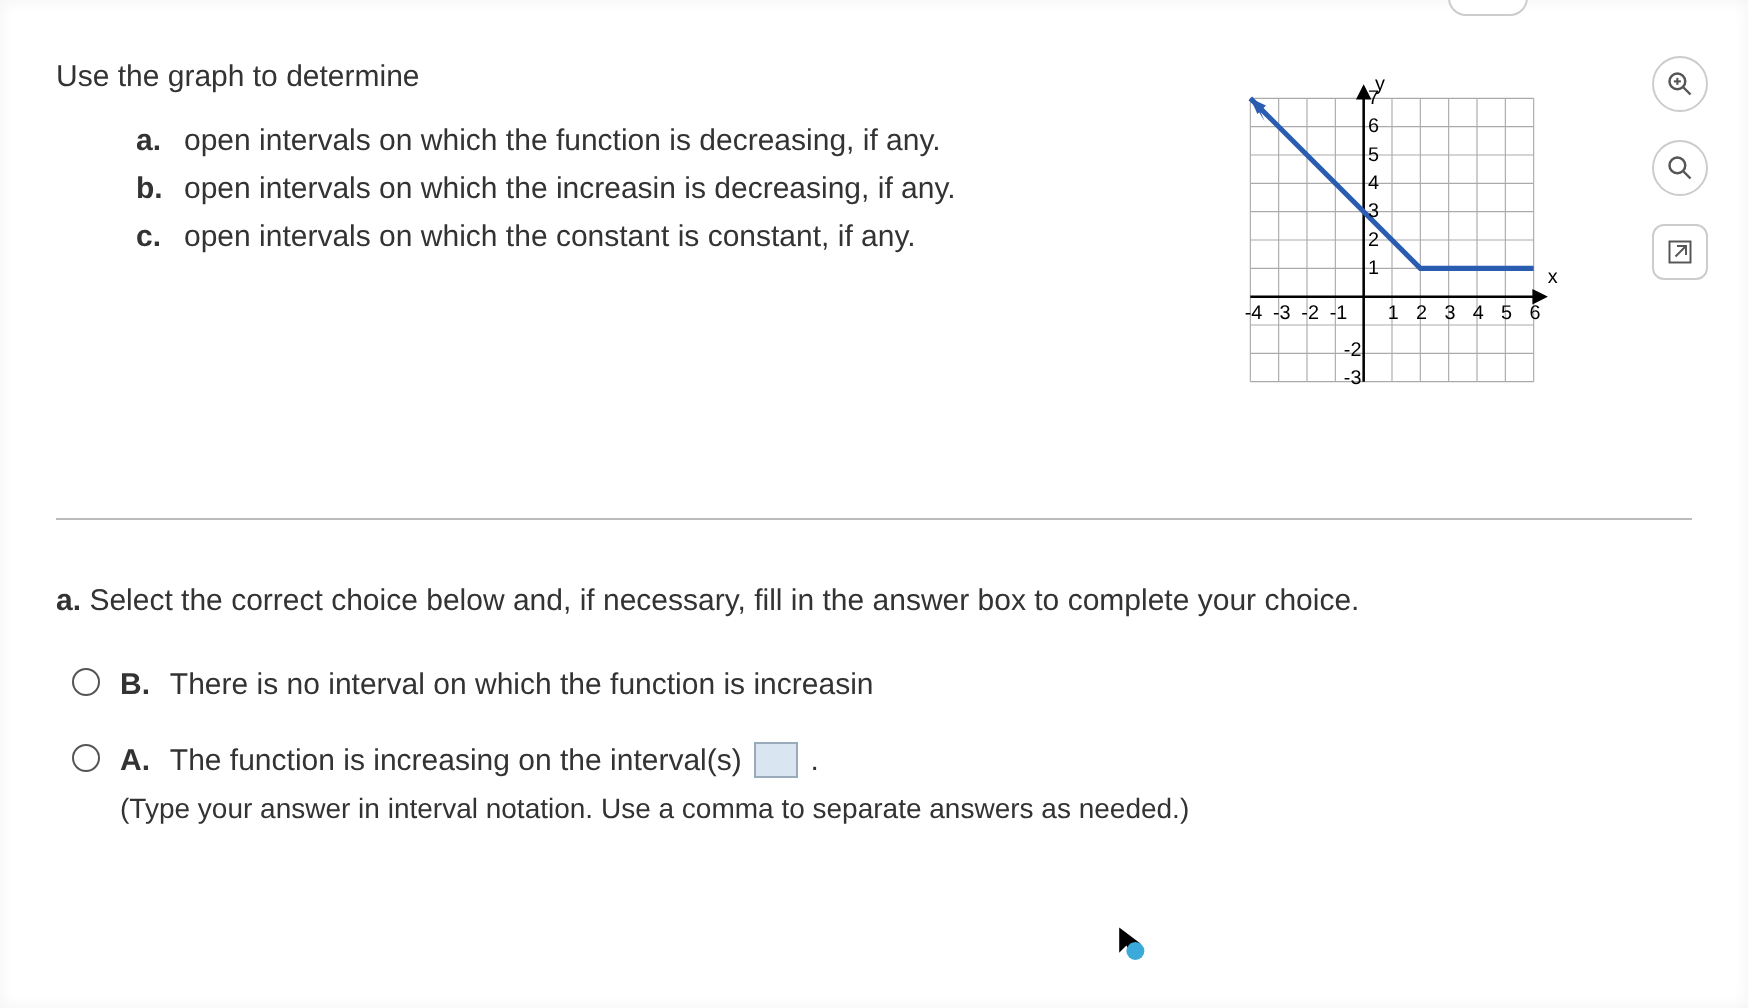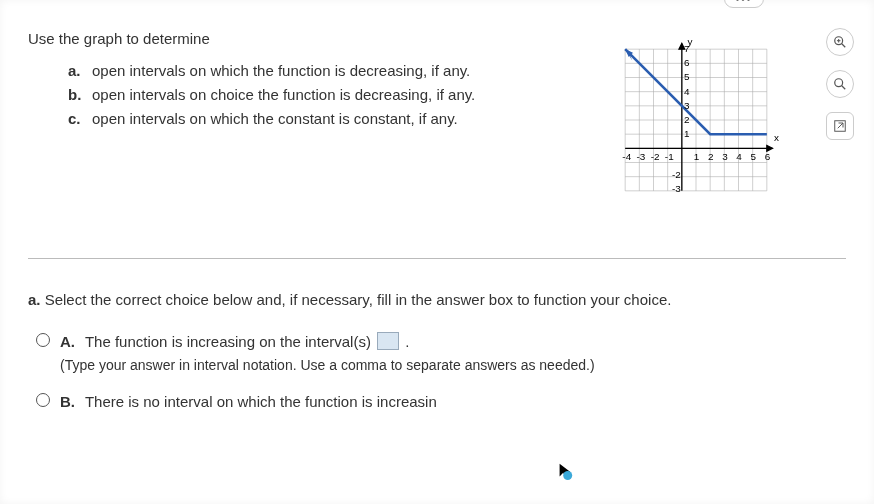--- a/index.html
+++ b/index.html
@@ -111,21 +111,21 @@
 
     <div class="question-block">
       <p class="prompt">Use the graph to determine</p>
       <div class="sublist">
         <div class="item">
           <span class="marker">a.</span>
           <span>open intervals on which the function is decreasing, if any.</span>
         </div>
         <div class="item">
           <span class="marker">b.</span>
-          <span>open intervals on choice the function is decreasing, if any.</span>
+          <span>open intervals on which the increasin is decreasing, if any.</span>
         </div>
         <div class="item">
           <span class="marker">c.</span>
           <span>open intervals on which the constant is constant, if any.</span>
         </div>
       </div>
     </div>
 
     <div class="graph-wrap">
       <svg viewBox="-5 -8 12 12" width="180" height="170">
@@ -225,43 +225,43 @@
   </div>
 
   <hr class="sep">
   <div class="ellipsis-pill">
     <span>•••</span>
   </div>
 
   <div class="answer-section">
     <p class="answer-prompt">
       <strong>a.</strong>
-      <span>Select the correct choice below and, if necessary, fill in the answer box to function your choice.</span>
+      <span>Select the correct choice below and, if necessary, fill in the answer box to complete your choice.</span>
     </p>
+
+    <div class="choice">
+      <span class="radio"></span>
+      <div class="choice-body">
+        <span class="choice-label">B.</span>
+        <span>There is no interval on which the function is increasin</span>
+      </div>
+    </div>
 
     <div class="choice">
       <span class="radio"></span>
       <div class="choice-body">
         <div>
           <span class="choice-label">A.</span>
           <span>The function is increasing on the interval(s) </span>
           <span class="fill-box"></span>
           <span>.</span>
         </div>
         <div class="hint">(Type your answer in interval notation. Use a comma to separate answers as needed.)</div>
       </div>
     </div>
-
-    <div class="choice">
-      <span class="radio"></span>
-      <div class="choice-body">
-        <span class="choice-label">B.</span>
-        <span>There is no interval on which the function is increasin</span>
-      </div>
-    </div>
   </div>
 
   <svg class="cursor-dot" viewBox="0 0 20 20">
     <path d="M4 2 L4 16 L8 12 L11 18 L13 17 L10 11 L16 11 Z" fill="#000"></path>
     <circle cx="13" cy="15" r="5" fill="#3ba9d9"></circle>
   </svg>
 
 </div>
 
 </body></html>

